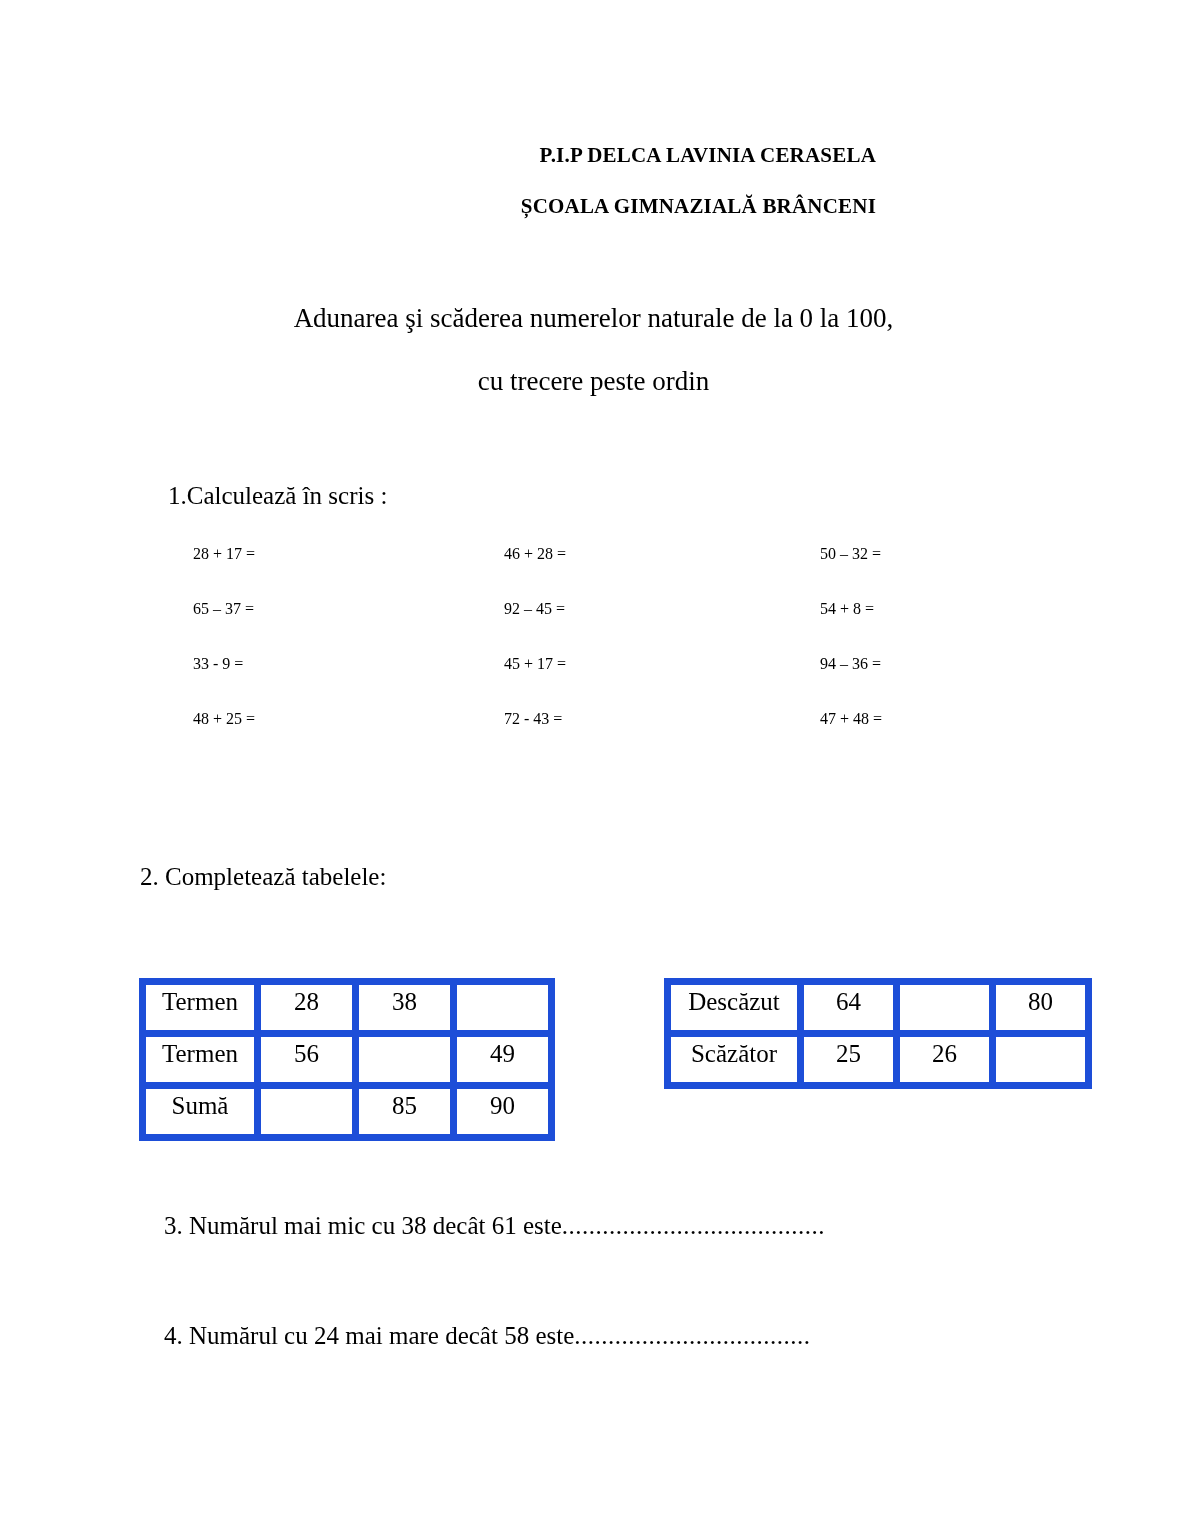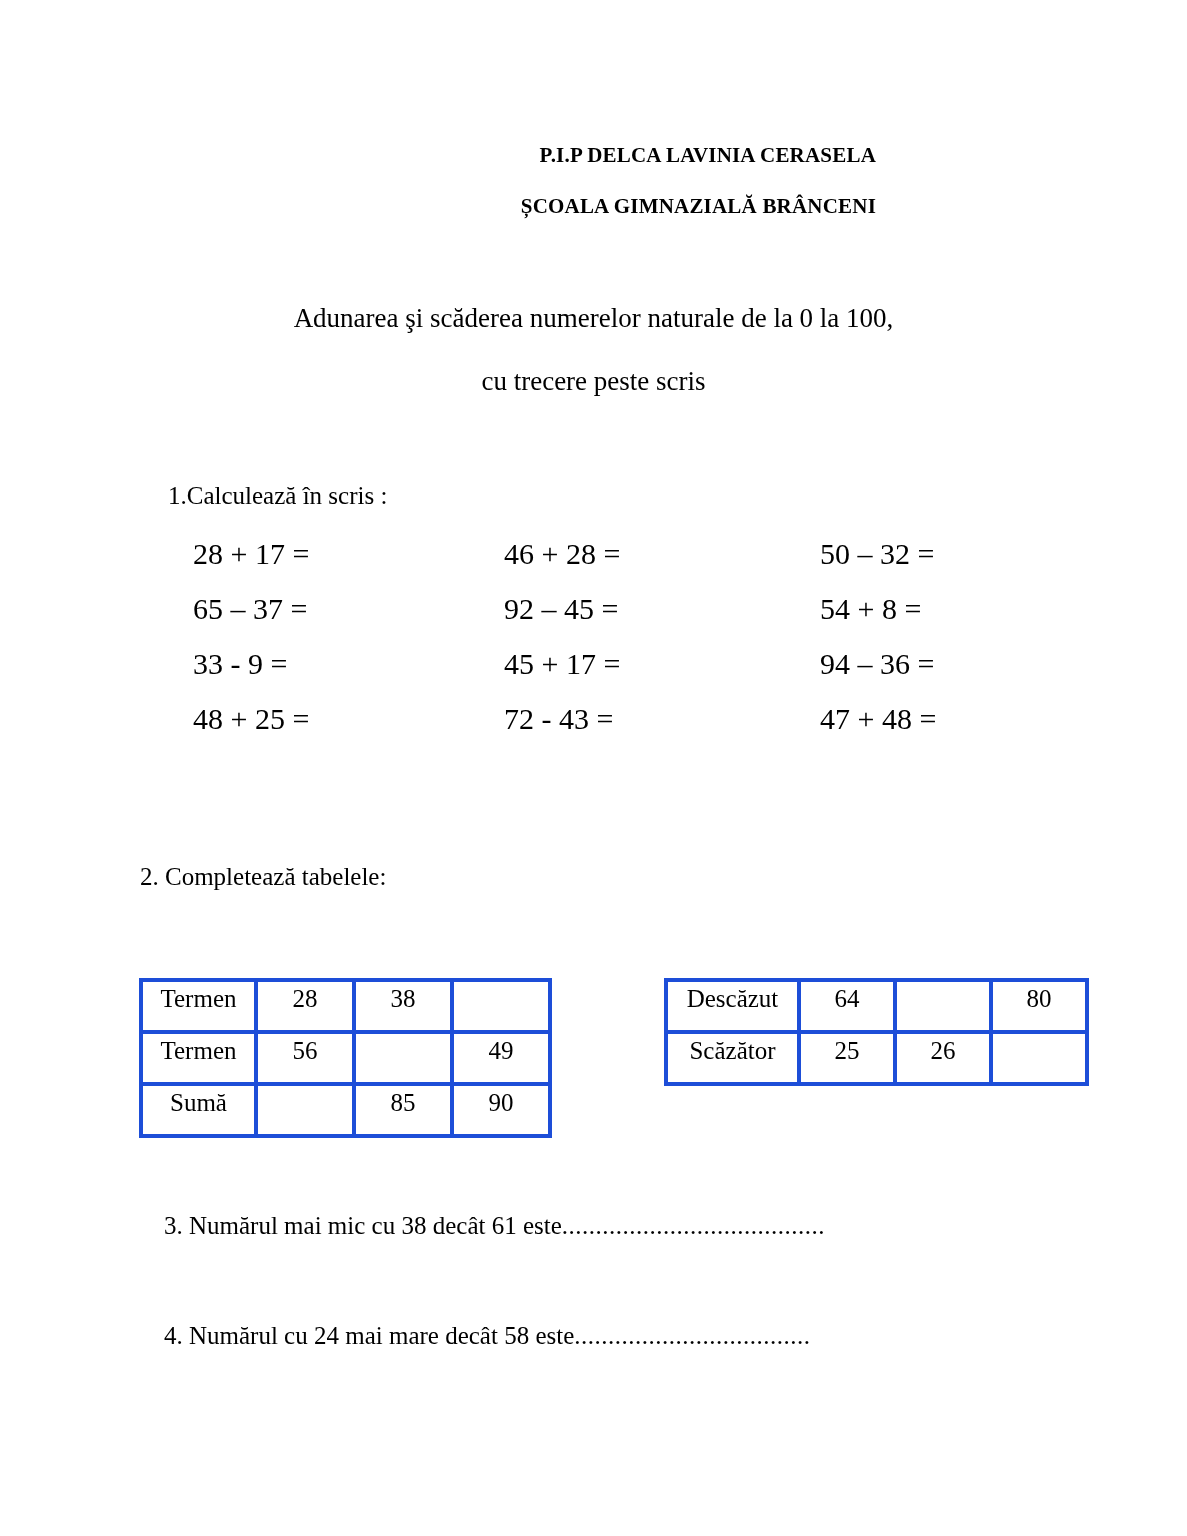--- a/index.html
+++ b/index.html
@@ -66,37 +66,37 @@
     left: 0;
     top: 537px;
     width: 1187px;
   }
   .prob-row {
     position: relative;
     height: 55px;
   }
   .prob {
     position: absolute;
-    font-size: 30px;
-    white-space: nowrap;
-    top: 0;
+    font-size: 16px;
+    white-space: nowrap;
+    top: 8px;
   }
   .prob.c0 { left: 193px; }
   .prob.c1 { left: 504px; }
   .prob.c2 { left: 820px; }
 
   
   .tbl {
     position: absolute;
     border-collapse: collapse;
     table-layout: fixed;
     font-size: 25px;
   }
   .tbl td {
-    border: 4px solid #1d4ed8;
+    border: 7px solid #1d4ed8;
     height: 52px;
     vertical-align: top;
     padding: 4px 10px 0 10px;
     box-sizing: border-box;
     line-height: 1.05;
   }
   .tbl td.lbl {
     text-align: center;
     white-space: nowrap;
   }
@@ -138,21 +138,21 @@
 <div id="page">
 
   <div class="hdr hdr-line1">
     <span class="hdr-inner">P.I.P DELCA LAVINIA CERASELA</span>
   </div>
   <div class="hdr hdr-line2">
     <span class="hdr-inner">ȘCOALA GIMNAZIALĂ BRÂNCENI</span>
   </div>
 
   <div class="title title-line1">Adunarea şi scăderea  numerelor naturale de la 0 la 100,</div>
-  <div class="title title-line2">cu trecere peste scris</div>
+  <div class="title title-line2">cu trecere peste ordin</div>
 
   <div id="ex1-heading" class="ex-heading">1.Calculează în scris :</div>
 
   <div id="problems">
     <div class="prob-row">
       <span class="prob c0">28 + 17 =</span>
       <span class="prob c1">46 + 28 =</span>
       <span class="prob c2">50 – 32 =</span>
     </div>
     <div class="prob-row">

